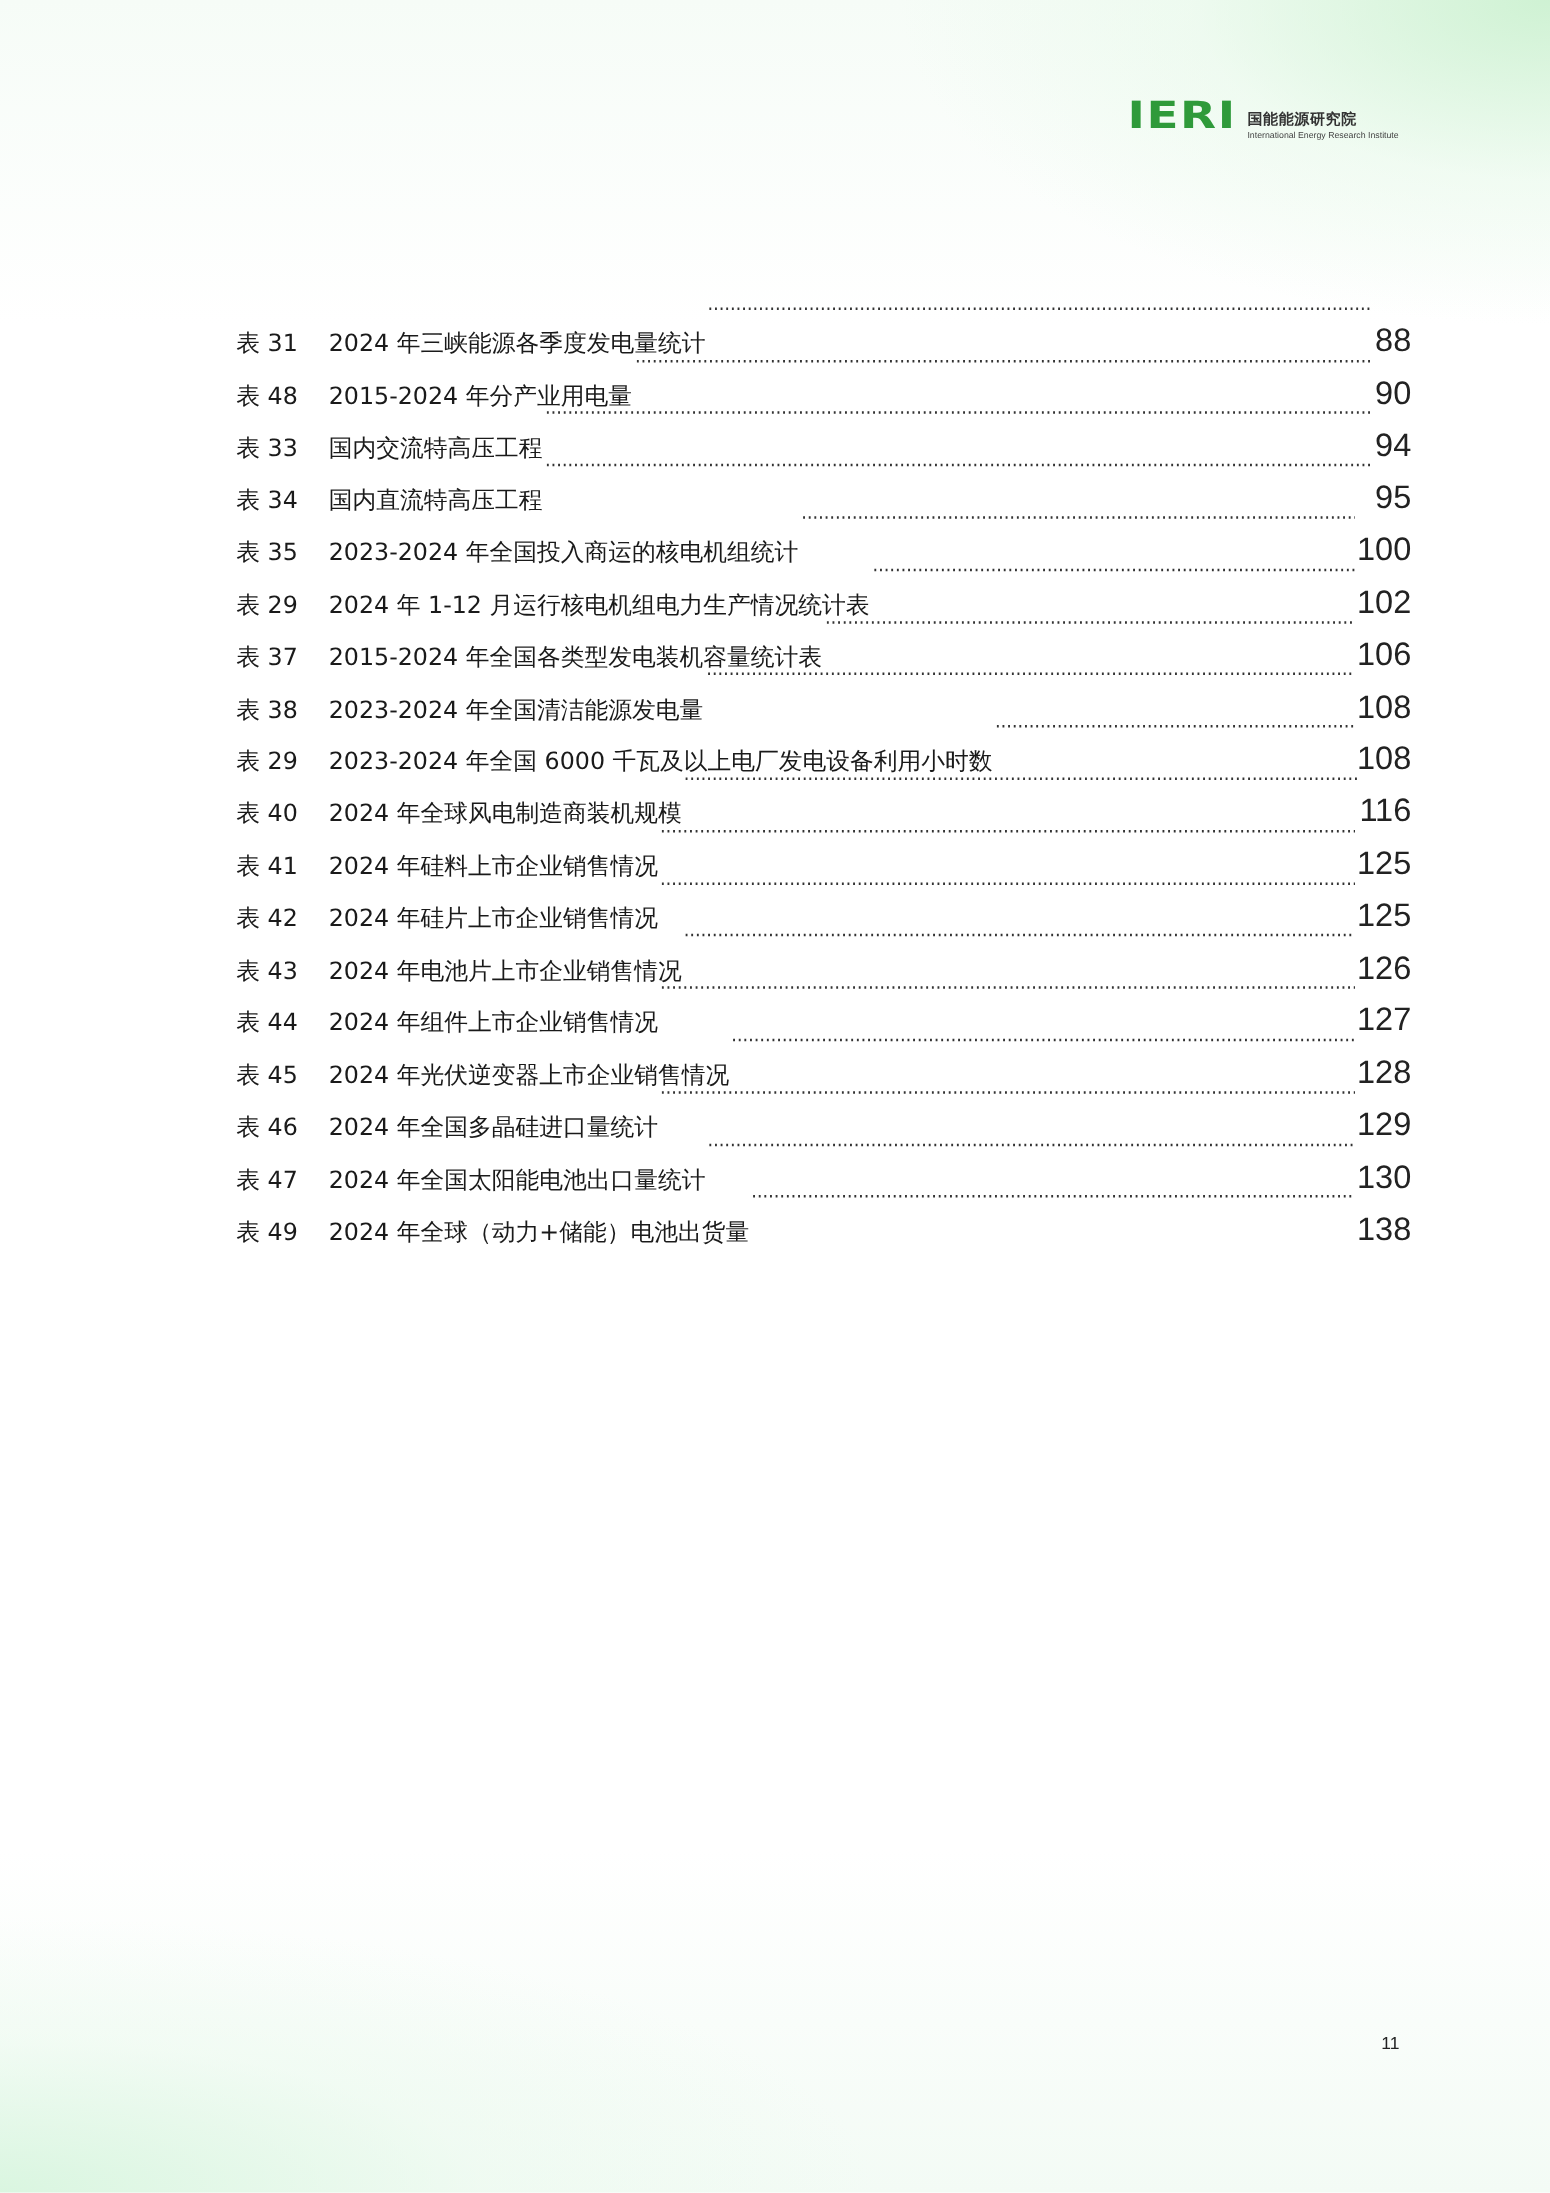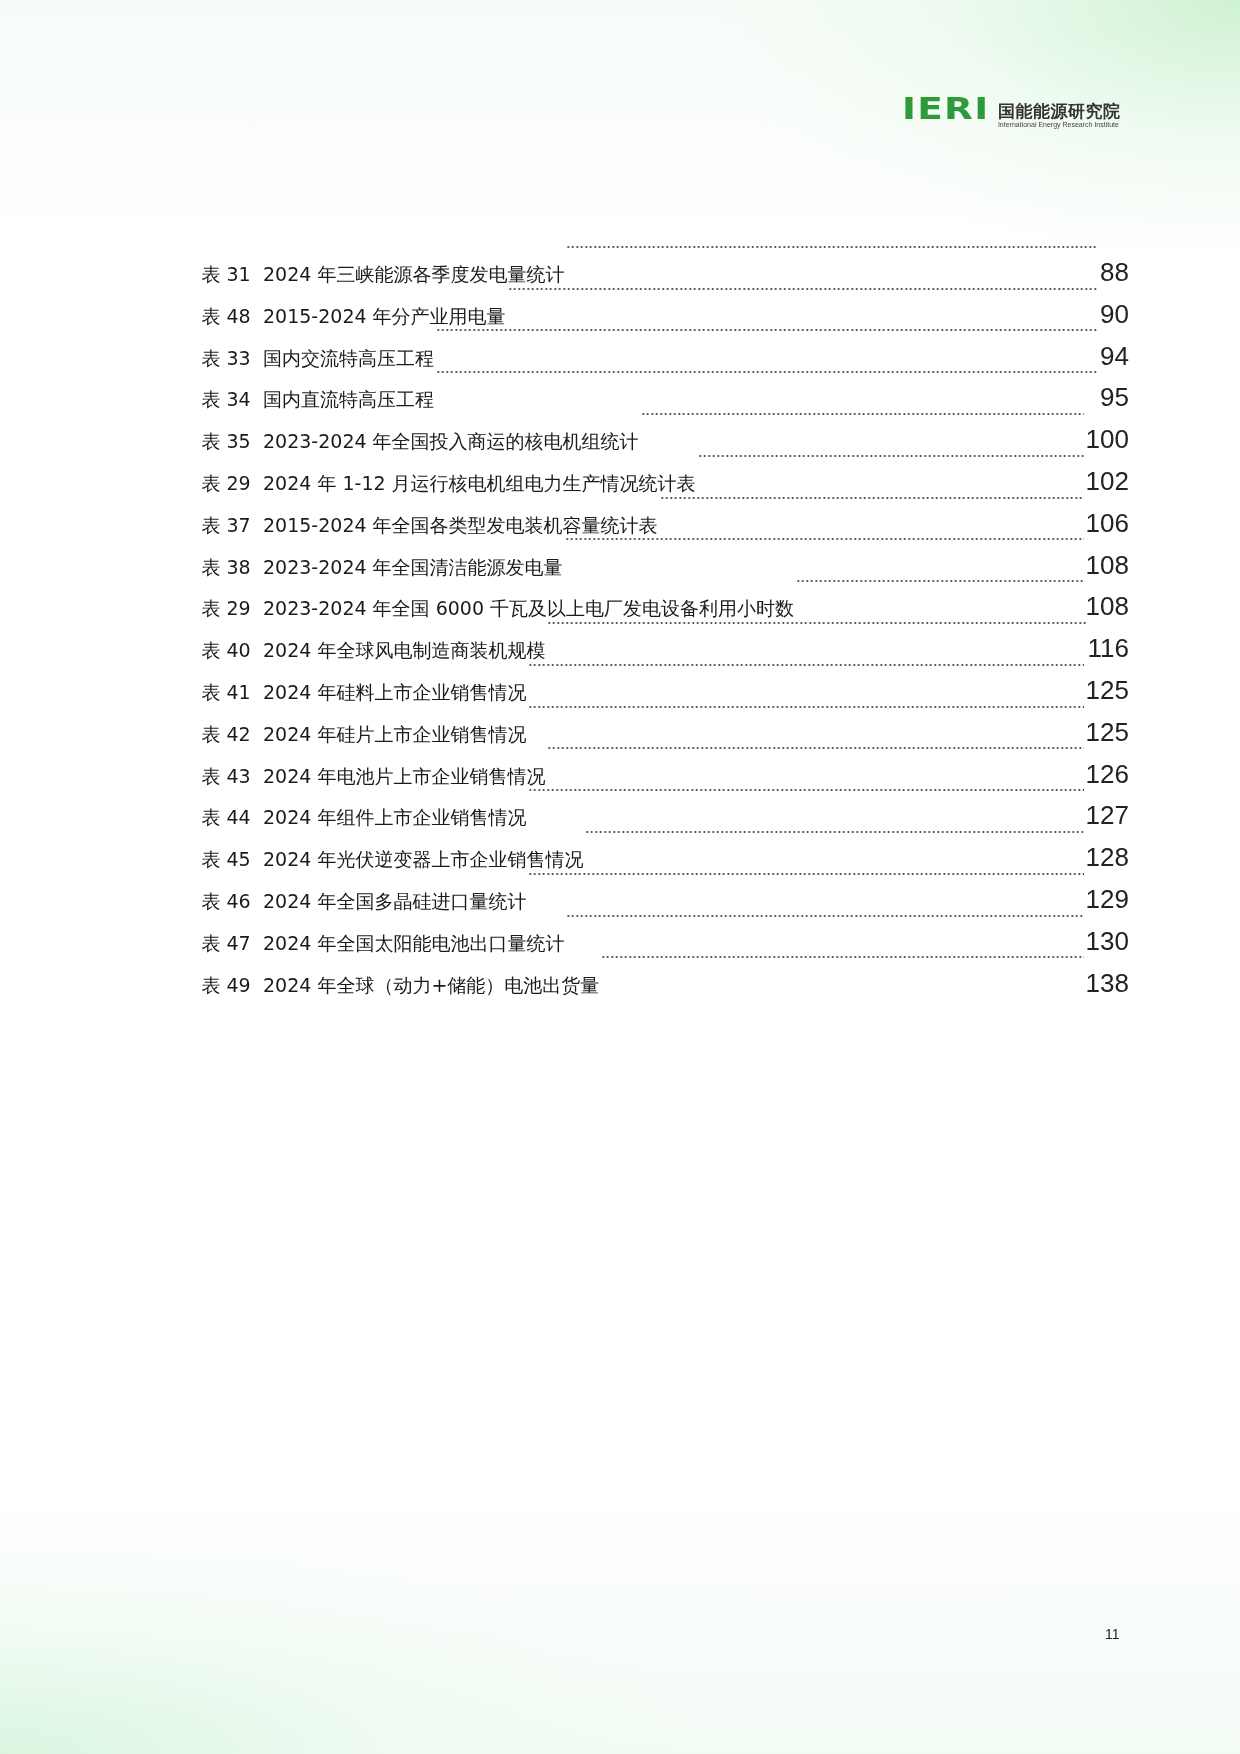--- a/index.html
+++ b/index.html
@@ -10,21 +10,21 @@
     overflow: hidden;
     font-family: "DejaVu Sans", "Liberation Sans", sans-serif;
     color: #1a1a1a;
     background:
       radial-gradient(ellipse 520px 260px at 1240px 0px, rgba(200,240,205,0.85), rgba(225,248,228,0.4) 55%, rgba(255,255,255,0) 100%),
       radial-gradient(ellipse 700px 220px at 0px 1754px, rgba(215,245,222,0.9), rgba(235,250,238,0.5) 55%, rgba(255,255,255,0) 100%),
       linear-gradient(180deg, #f6fcf7 0px, #ffffff 260px, #ffffff 1480px, #f3fbf5 1754px);
   }
   .header-logo {
     position: absolute;
-    top: 94px;
+    top: 78px;
     left: 902px;
     display: flex;
     align-items: center;
     height: 30px;
   }
   .logo-mark {
     font-family: "DejaVu Sans", sans-serif;
     font-weight: bold;
     font-size: 30px;
     color: #2f9a3a;
@@ -36,21 +36,21 @@
   }
   .logo-text {
     display: flex;
     flex-direction: column;
     justify-content: center;
     margin-left: 4px;
   }
   .logo-cn {
     font-family: "DejaVu Sans", sans-serif;
     font-weight: bold;
-    font-size: 17px;
+    font-size: 12px;
     color: #333;
     line-height: 19px;
     letter-spacing: 0.5px;
     margin-top: 12px;
   }
   .logo-en {
     font-family: "Liberation Sans", sans-serif;
     font-size: 7px;
     color: #444;
     line-height: 8px;
@@ -61,21 +61,20 @@
     top: 218px;
     left: 189px;
     width: 940px;
   }
   .toc-row {
     display: flex;
     align-items: baseline;
     height: 41.8px;
     font-size: 19px;
     line-height: 26px;
-    text-align: center;
   }
   .toc-prefix {
     width: 74px;
     flex: 0 0 74px;
     white-space: nowrap;
   }
   .toc-title {
     white-space: nowrap;
     flex: 0 0 auto;
   }

